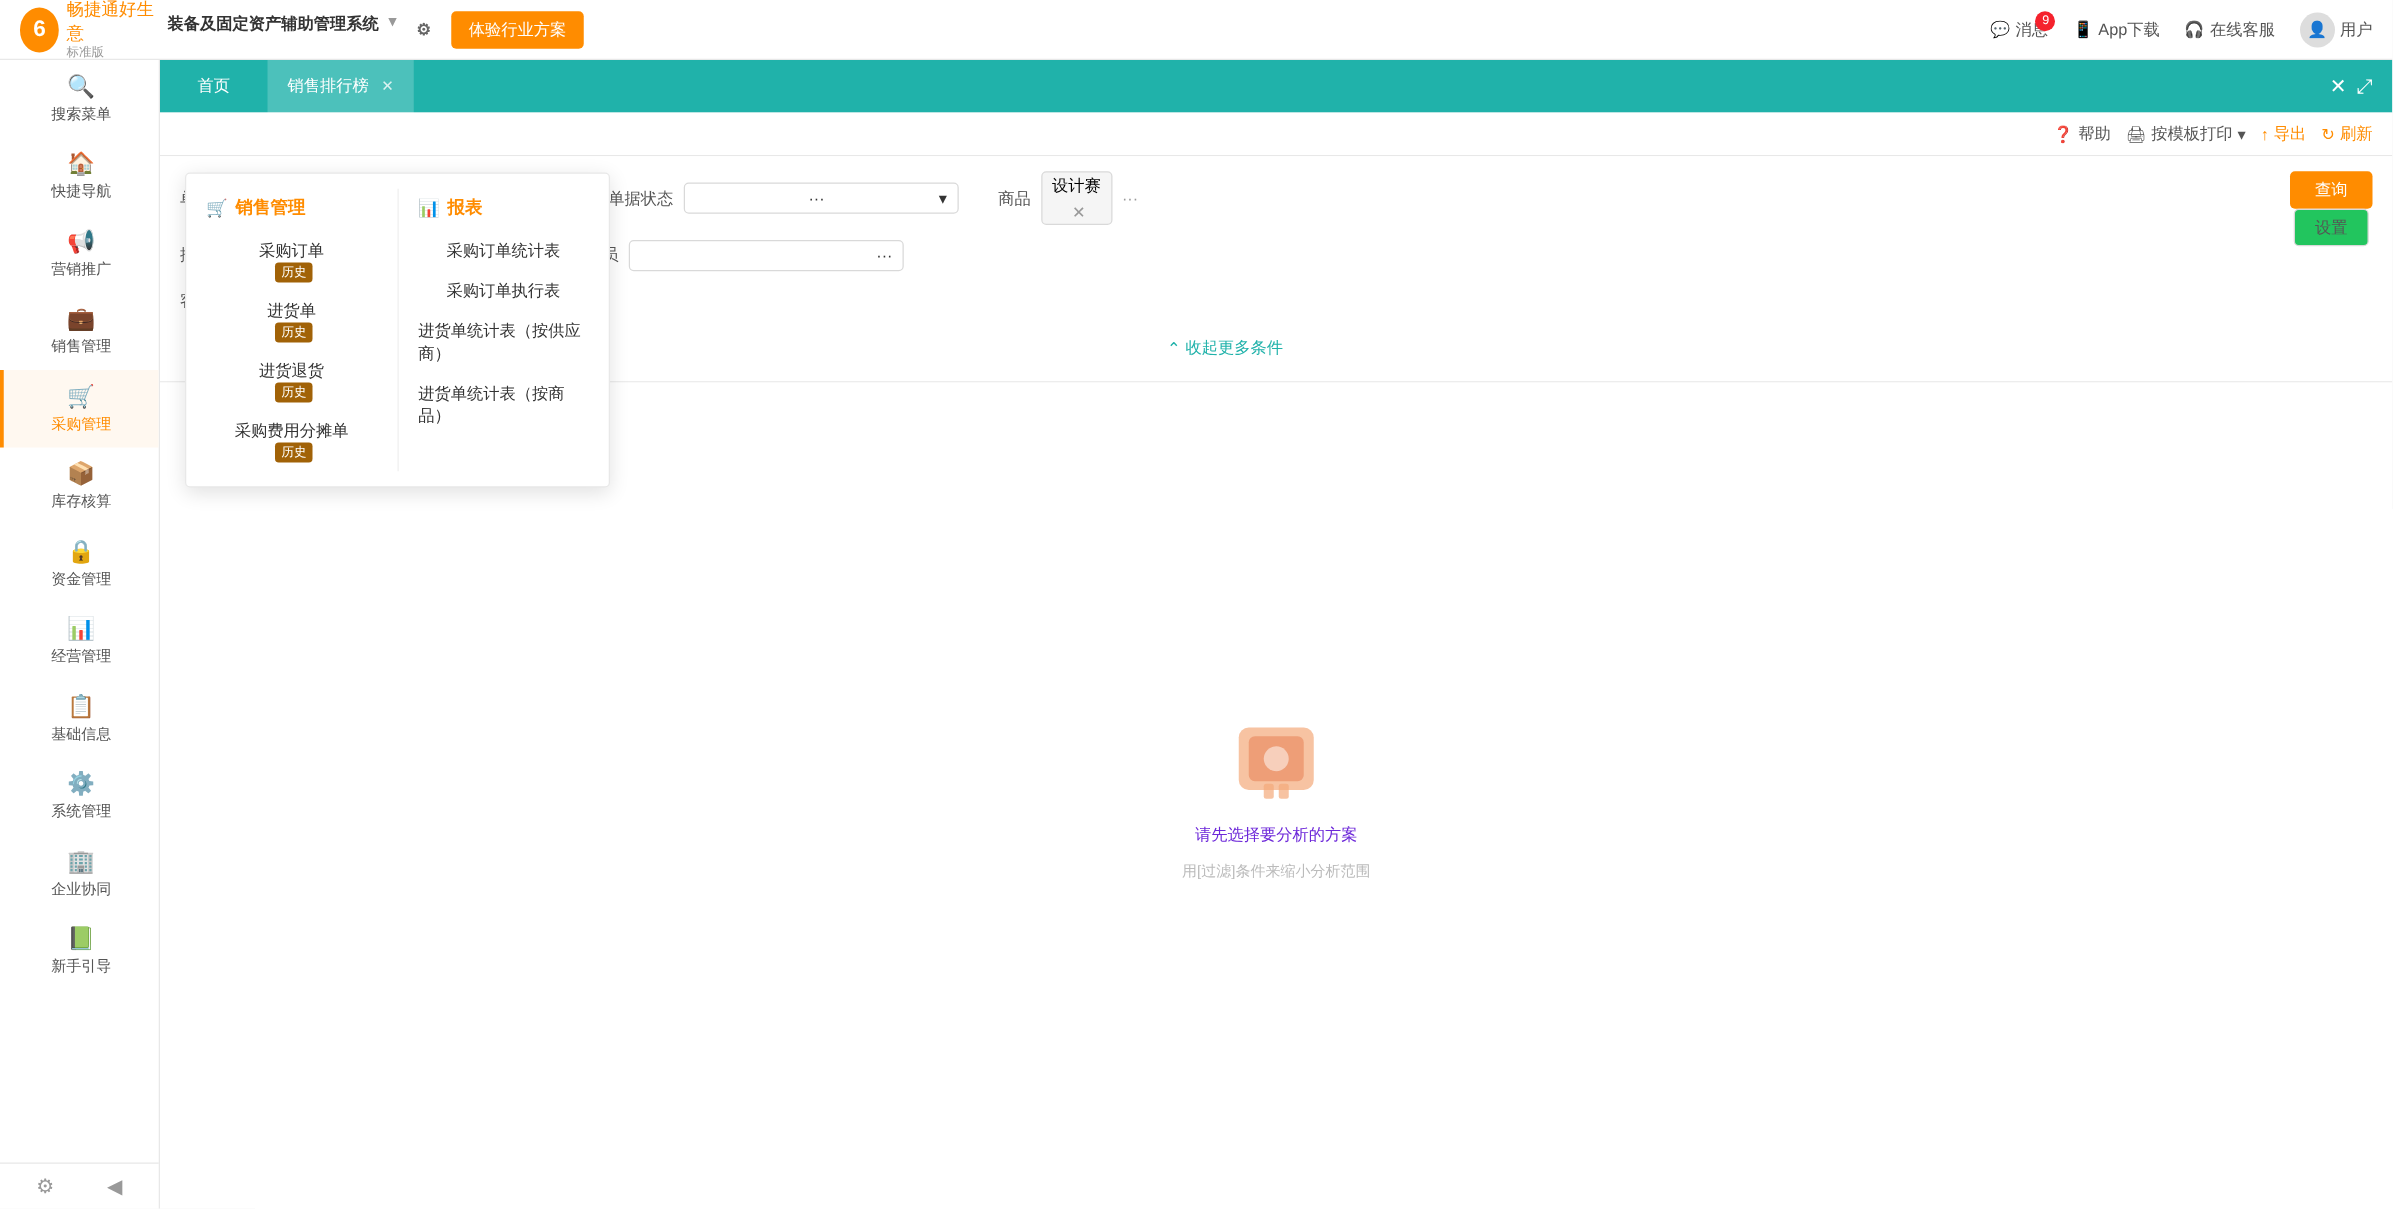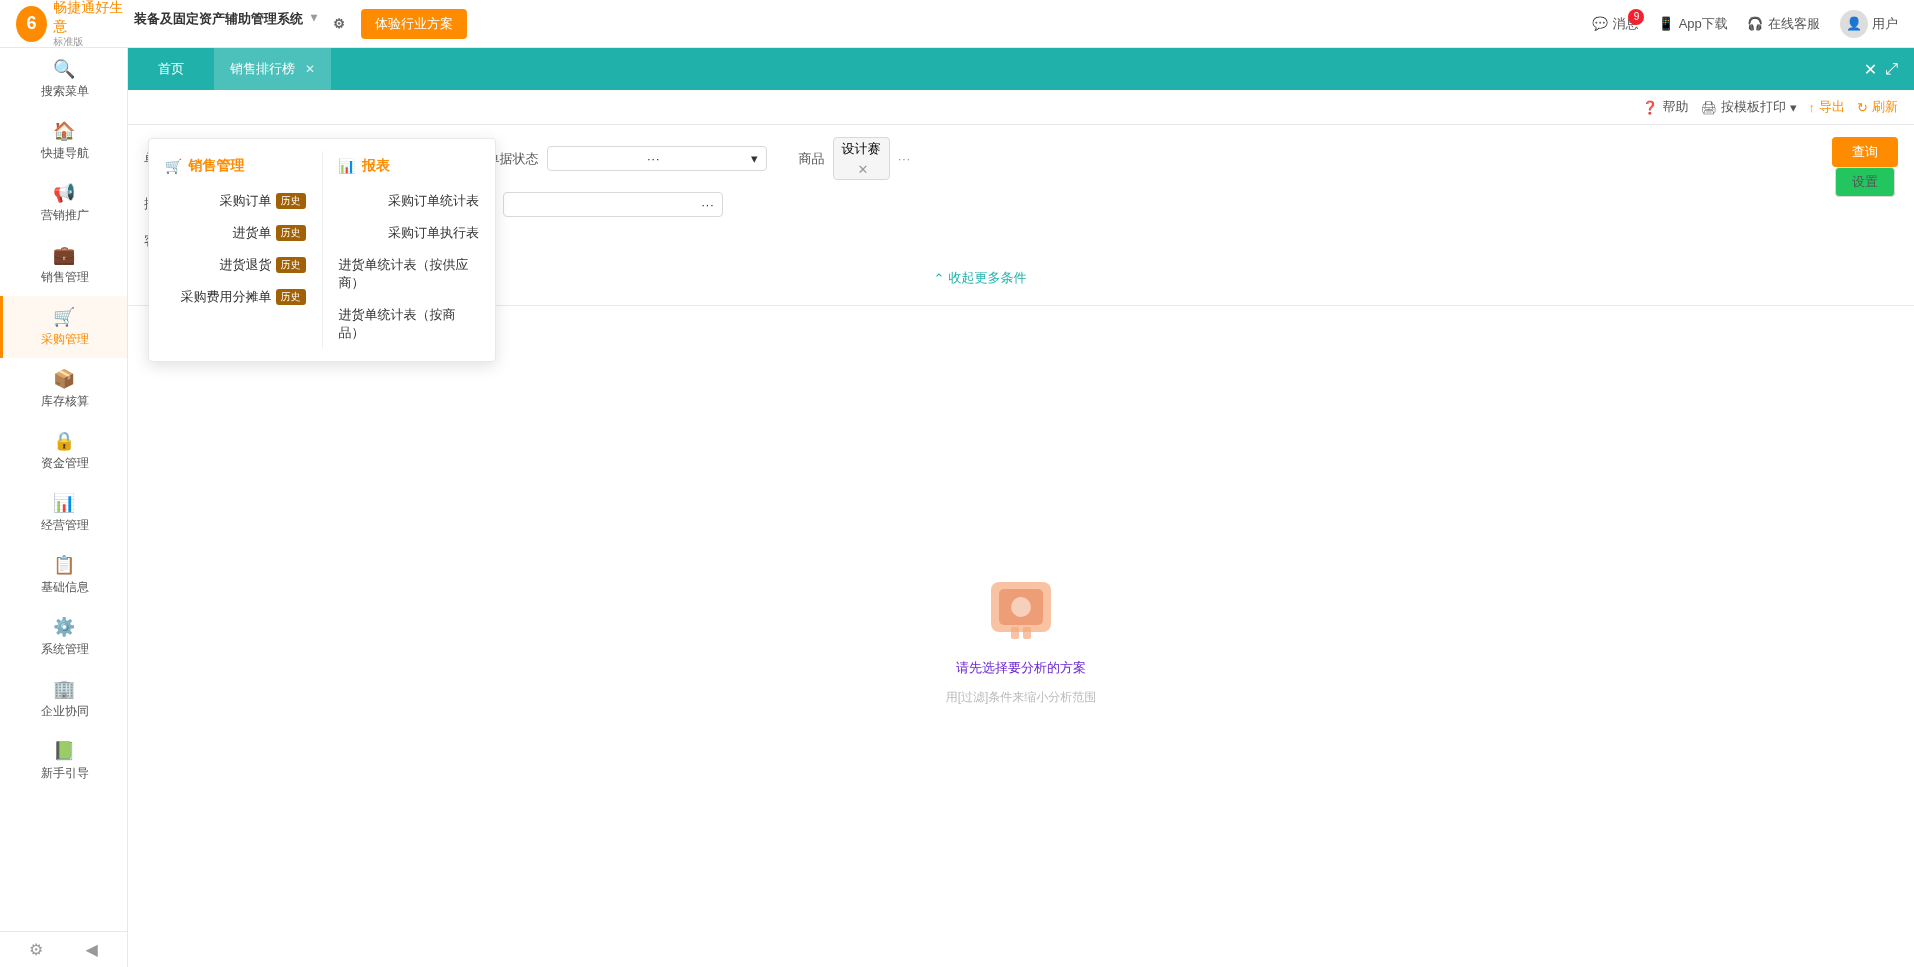--- a/index.html
+++ b/index.html
@@ -63,21 +63,21 @@
     
     .main-content { flex: 1; display: flex; align-items: center; justify-content: center; background: white; }
     .empty-state { display: flex; flex-direction: column; align-items: center; gap: 12px; }
     .empty-icon { width: 100px; height: 80px; position: relative; }
     .empty-text { color: #6d28d9; font-size: 13px; }
     .empty-hint { color: #bbb; font-size: 12px; }
     .dropdown-menu { position: absolute; top: 48px; left: 20px; background: white; border: 1px solid #e8e8e8; border-radius: 4px; box-shadow: 0 4px 16px rgba(0,0,0,0.12); z-index: 300; display: flex; min-width: 340px; padding: 12px 0; }
     .dropdown-col { flex: 1; padding: 0 12px; }
     .dropdown-col + .dropdown-col { border-left: 1px solid #f0f0f0; }
     .dropdown-col-header { display: flex; align-items: center; gap: 6px; color: #ff8c00; font-size: 14px; font-weight: bold; padding: 6px 4px 10px; }
-    .dropdown-item { display: flex; align-items: center; justify-content: flex-end; padding: 7px 4px; color: #333; font-size: 13px; cursor: pointer; }
+    .dropdown-item { display: flex; align-items: center; justify-content: flex-end; padding: 7px 4px; color: #333; font-size: 13px; cursor: pointer; flex-direction: column; }
     .history-badge { background: #a16207; color: white; font-size: 10px; padding: 1px 5px; border-radius: 3px; margin-left: 4px; }
 
     
     .query-btn { background: #ff8c00; color: white; border: none; border-radius: 4px; padding: 6px 20px; font-size: 13px; cursor: pointer; }
     .settings-btn { background: #22c55e; color: #555; border: 1px solid #d9d9d9; border-radius: 4px; padding: 5px 16px; font-size: 13px; cursor: pointer; }
 
     .filter-right { margin-left: auto; display: flex; align-items: center; gap: 0; flex-direction: column; justify-content: flex-start; }
 
     .filter-rows-container { flex: 1; }
   </style>

